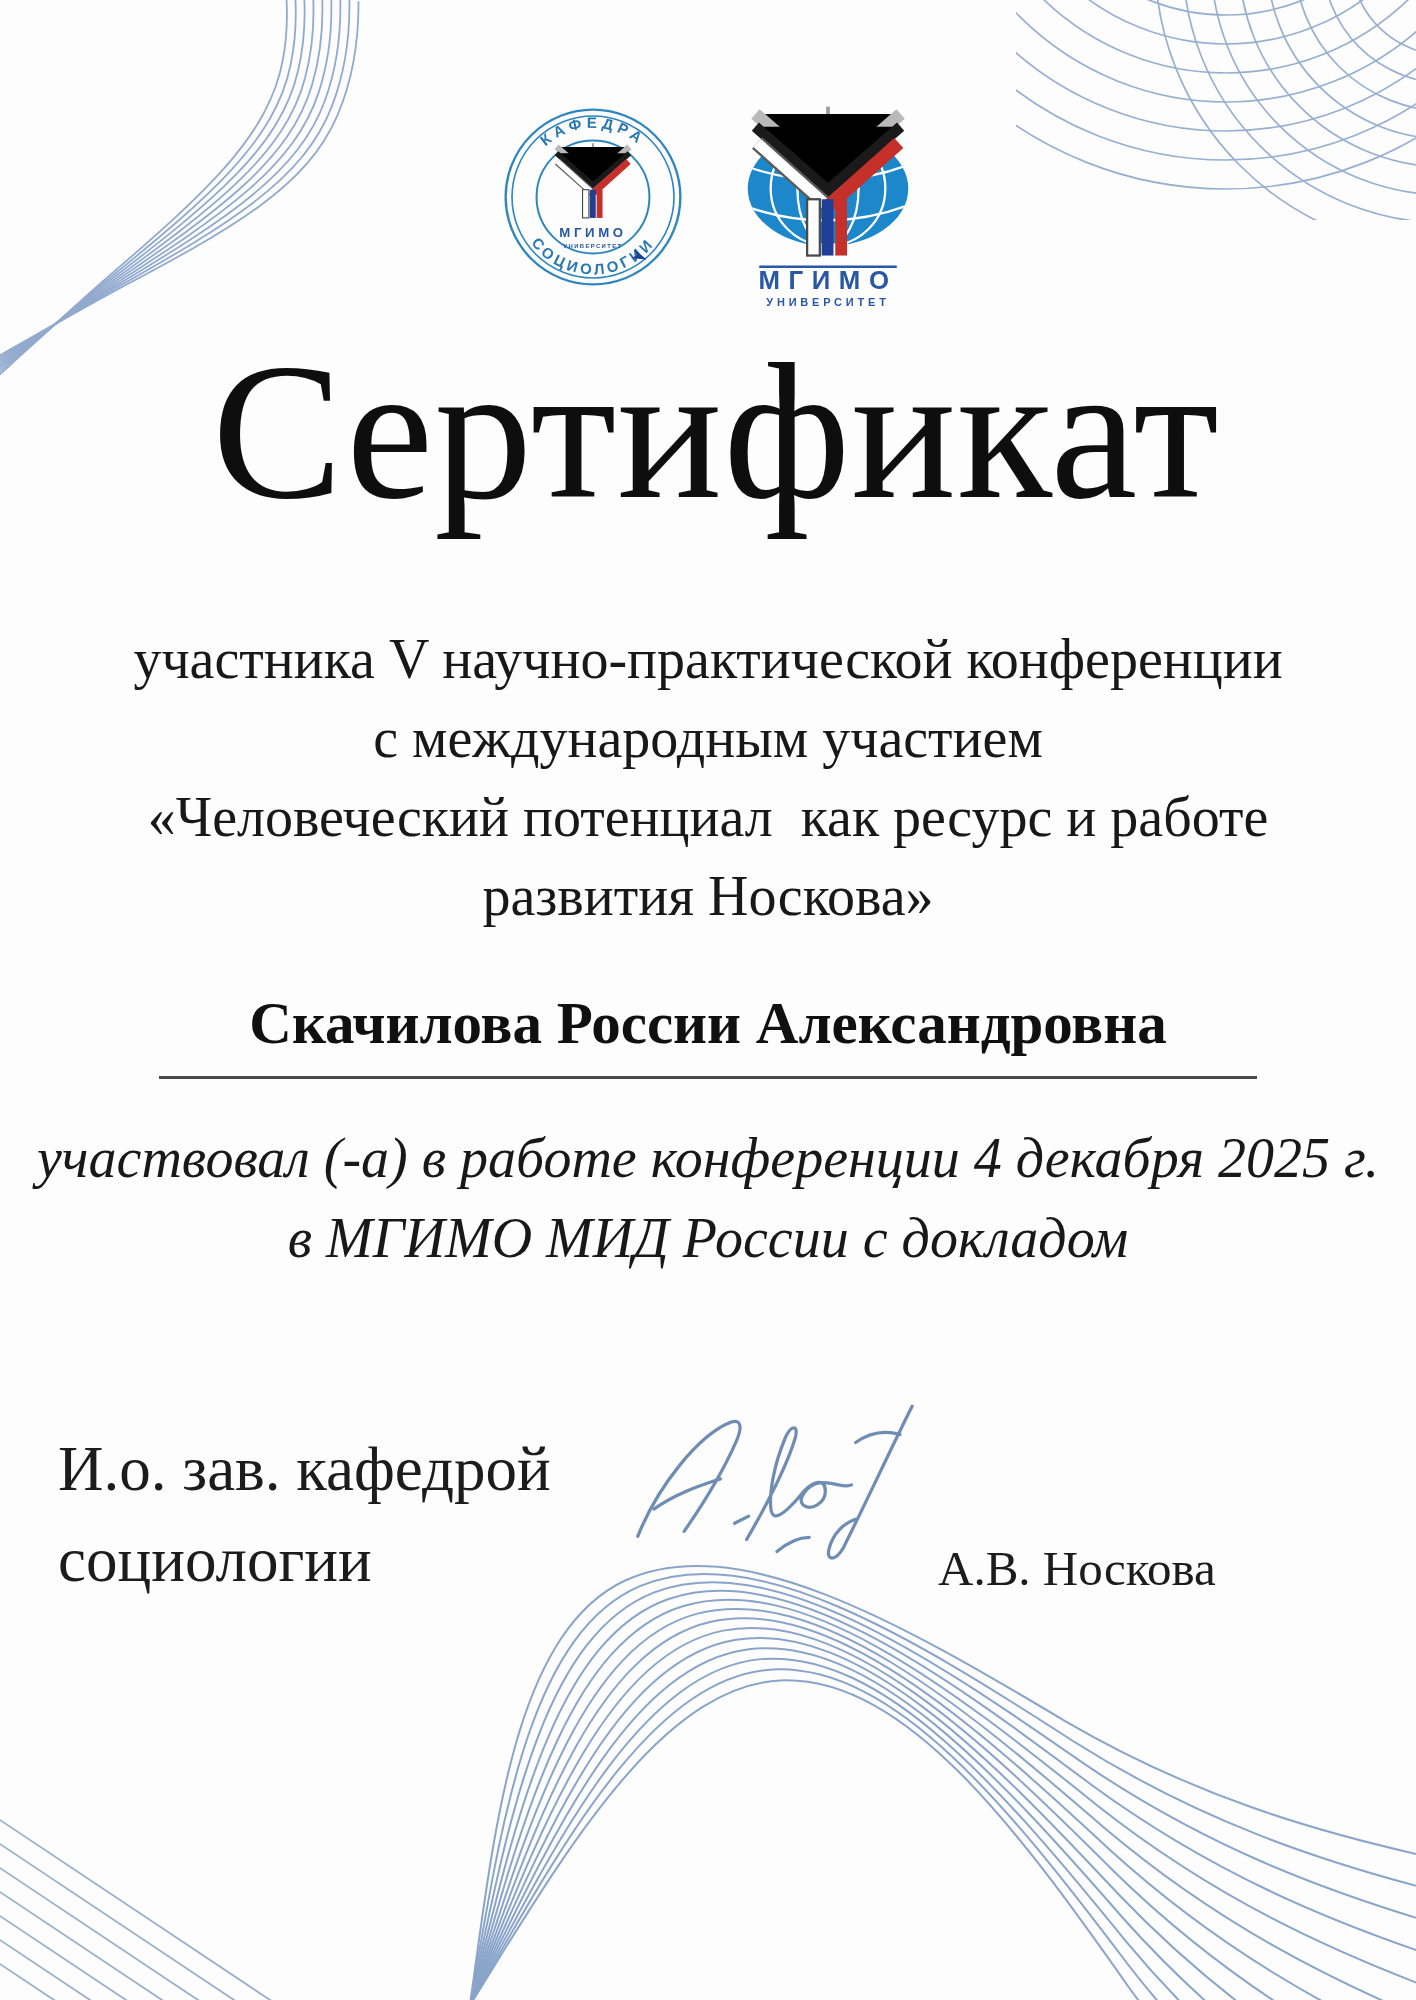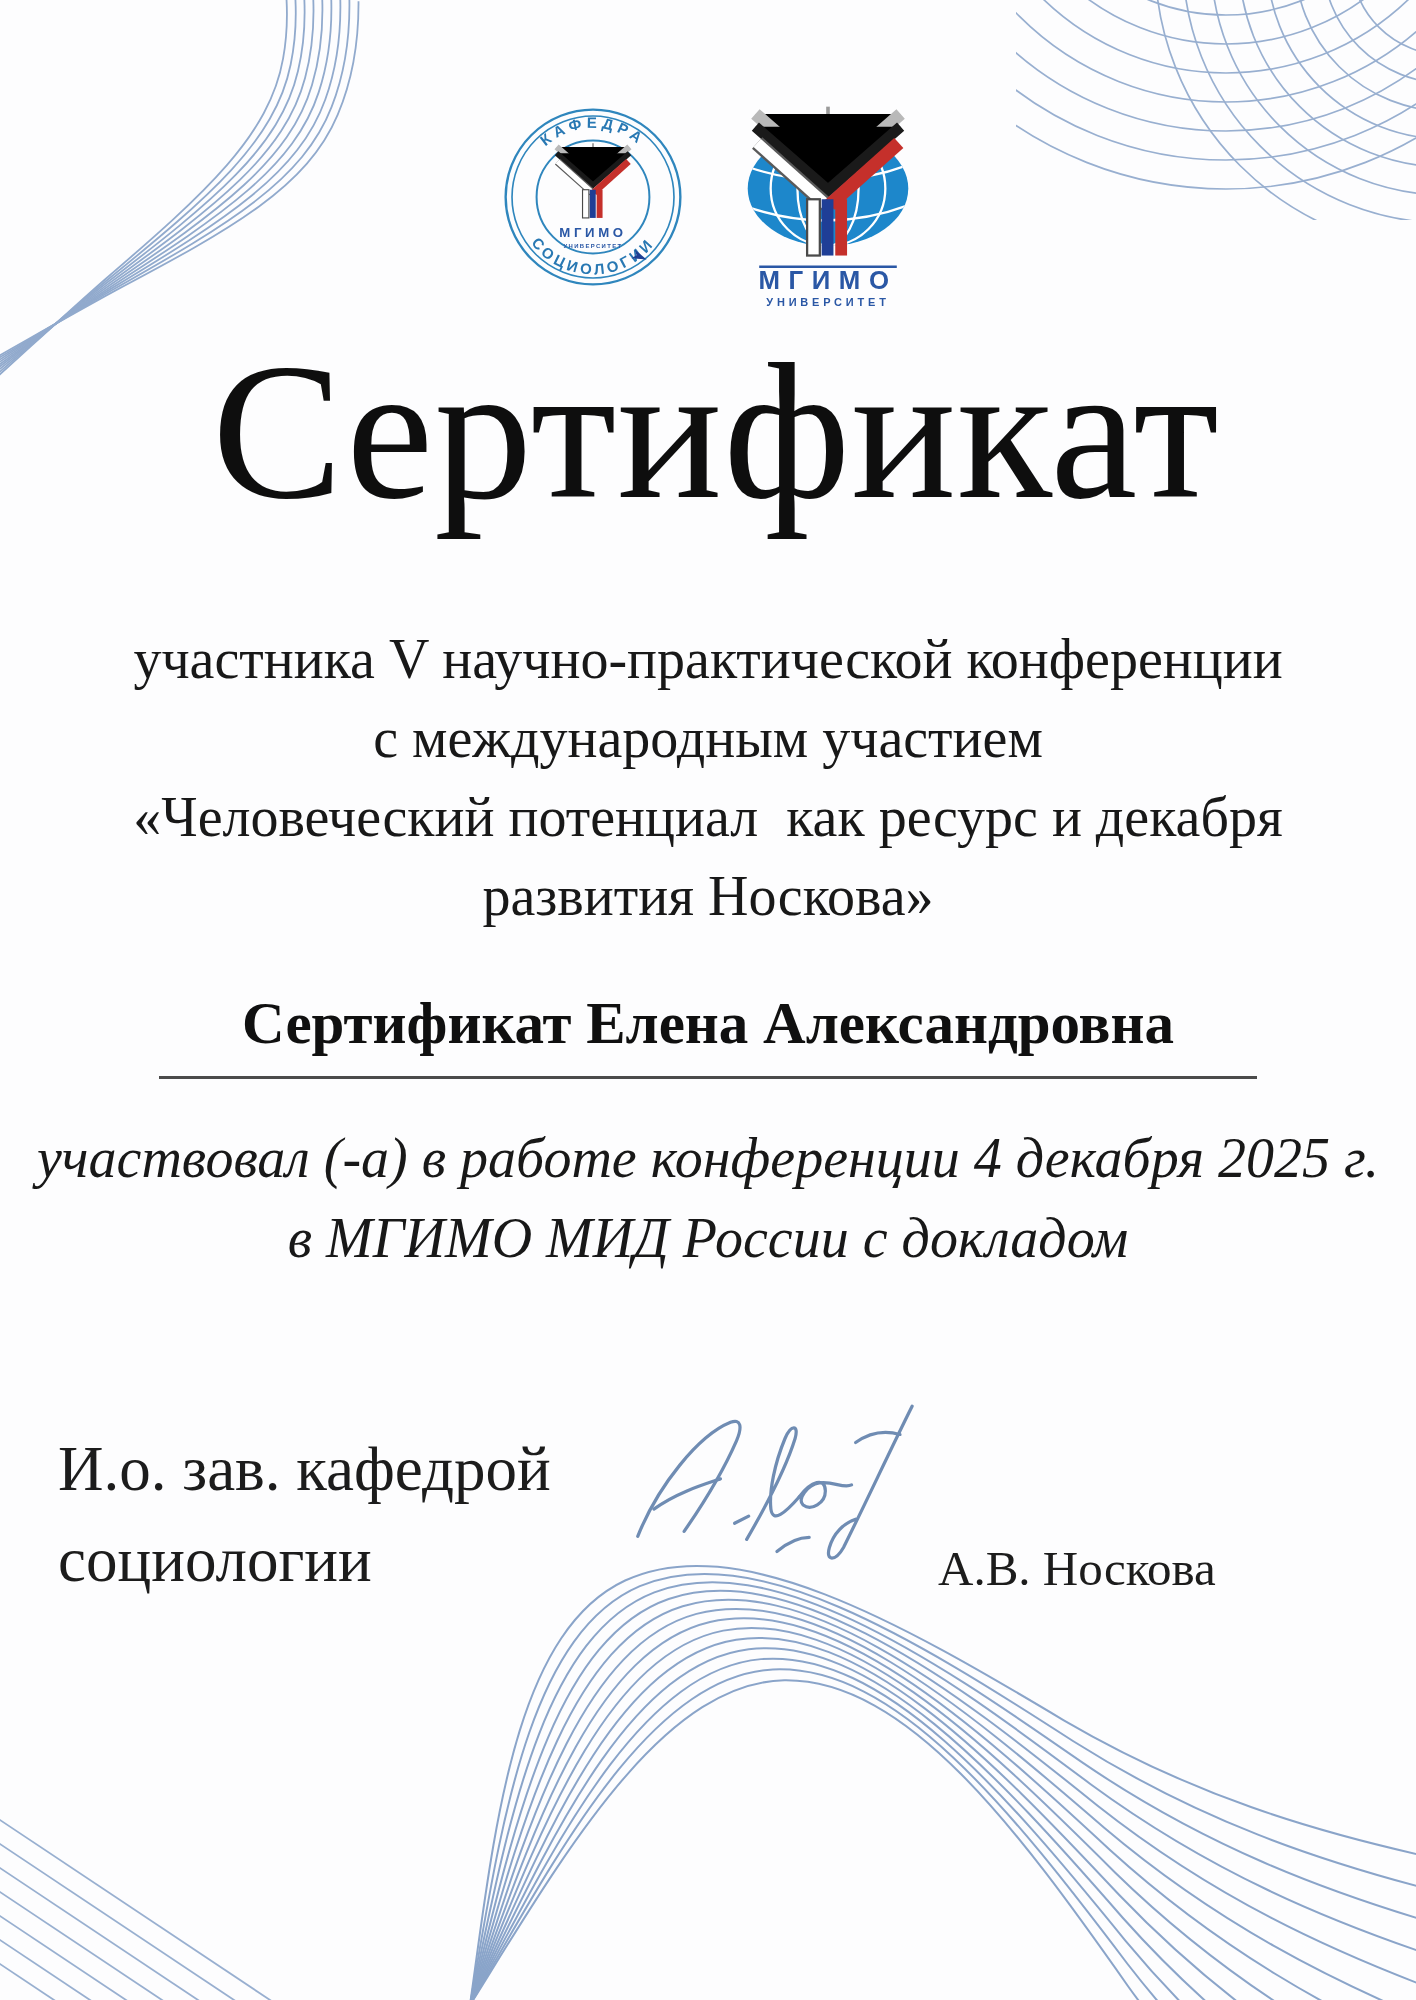--- a/index.html
+++ b/index.html
@@ -170,26 +170,26 @@
       <text class="logo-text" x="90" y="191" font-size="27" fill="#2a57a5" letter-spacing="9" text-anchor="middle">МГИМО</text>
       <text class="logo-text" x="90" y="209" font-size="11.5" fill="#2a57a5" letter-spacing="4" text-anchor="middle">УНИВЕРСИТЕТ</text>
     </svg>
   </div>
 
   <h1 class="title">Сертификат</h1>
 
   <div class="body-block">
     <div class="pre">участника V научно-практической конференции</div>
     <div class="pre">с международным участием</div>
-    <div class="pre">«Человеческий потенциал  как ресурс и декабря</div>
+    <div class="pre">«Человеческий потенциал  как ресурс и работе</div>
     <div class="pre">развития Носкова»</div>
   </div>
 
   <div class="name-block">
-    <div class="recipient">Сертификат Елена Александровна</div>
+    <div class="recipient">Скачилова России Александровна</div>
     <div class="name-rule"></div>
   </div>
 
   <div class="participation">
     <div class="pre">участвовал (-а) в работе конференции 4 декабря 2025 г.</div>
     <div class="pre">в МГИМО МИД России с докладом</div>
   </div>
 
   <div class="sign-left">
     <div>И.о. зав. кафедрой</div>

